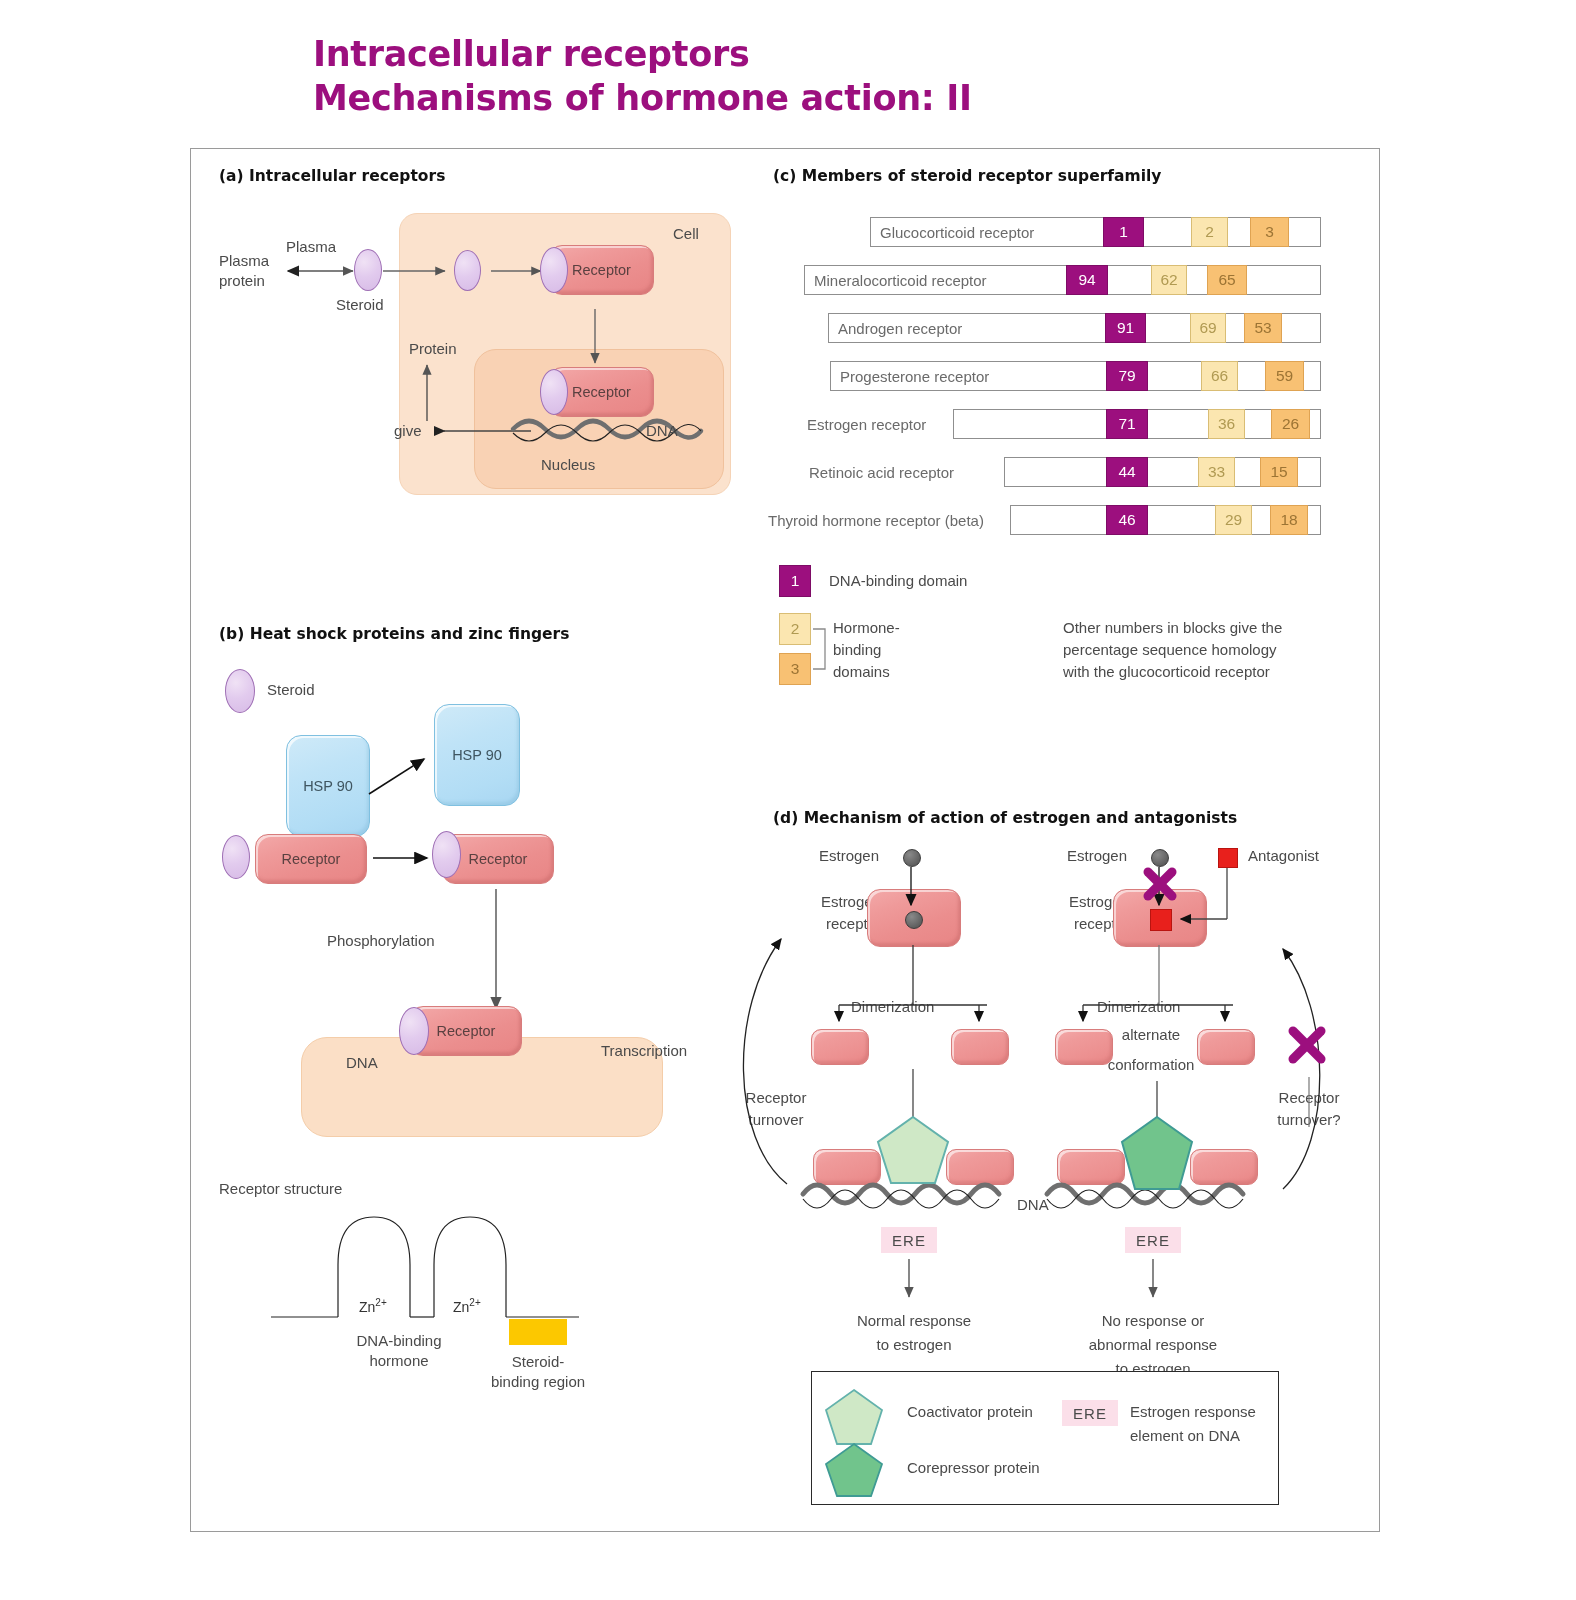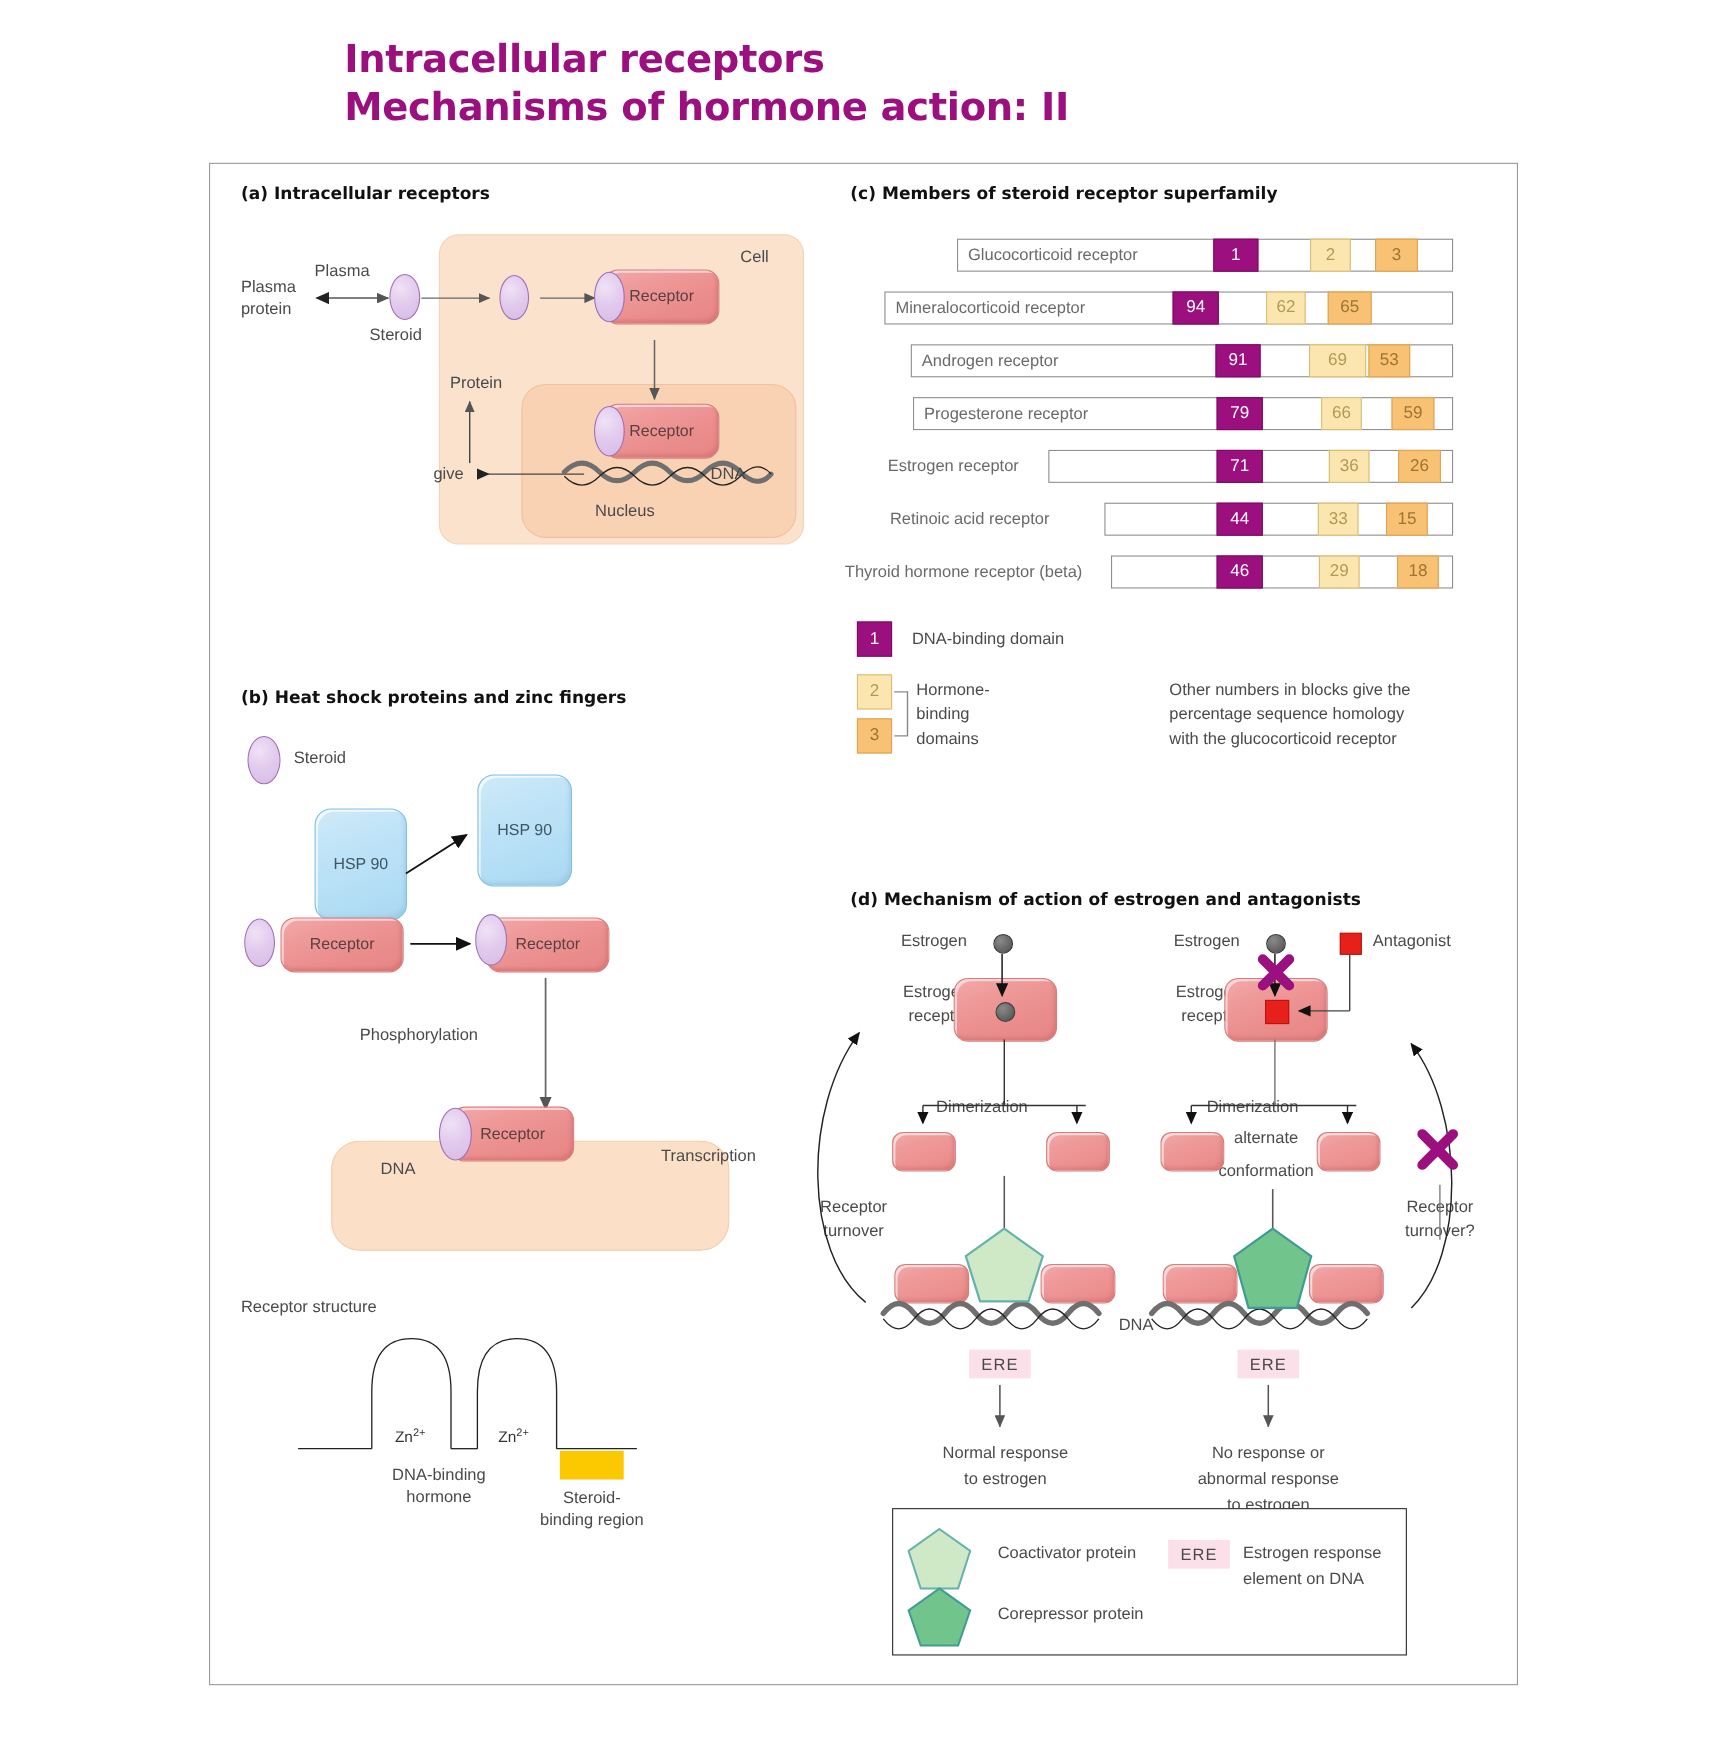--- a/index.html
+++ b/index.html
@@ -203,21 +203,21 @@
   <div class="barrow" style="left:613px;top:116px;width:517px;">
     <span class="name">Mineralocorticoid receptor</span>
     <span class="blk d" style="left:261px;width:42px;">94</span>
     <span class="blk h1" style="left:346px;width:36px;">62</span>
     <span class="blk h2" style="left:402px;width:40px;">65</span>
   </div>
 
   <div class="barrow" style="left:637px;top:164px;width:493px;">
     <span class="name">Androgen receptor</span>
     <span class="blk d" style="left:276px;width:41px;">91</span>
-    <span class="blk h1" style="left:361px;width:52px;">69</span>
+    <span class="blk h1" style="left:361px;width:36px;">69</span>
     <span class="blk h2" style="left:415px;width:38px;">53</span>
   </div>
 
   <div class="barrow" style="left:639px;top:212px;width:491px;">
     <span class="name">Progesterone receptor</span>
     <span class="blk d" style="left:275px;width:42px;">79</span>
     <span class="blk h1" style="left:370px;width:37px;">66</span>
     <span class="blk h2" style="left:434px;width:39px;">59</span>
   </div>
 
@@ -231,21 +231,21 @@
   <div class="barrow" style="left:813px;top:308px;width:317px;">
     <span class="name" style="left:-196px;">Retinoic acid receptor</span>
     <span class="blk d" style="left:101px;width:42px;">44</span>
     <span class="blk h1" style="left:193px;width:37px;">33</span>
     <span class="blk h2" style="left:255px;width:38px;">15</span>
   </div>
 
   <div class="barrow" style="left:819px;top:356px;width:311px;">
     <span class="name" style="left:-243px;">Thyroid hormone receptor (beta)</span>
     <span class="blk d" style="left:95px;width:42px;">46</span>
-    <span class="blk h1" style="left:188px;width:37px;">29</span>
+    <span class="blk h1" style="left:204px;width:37px;">29</span>
     <span class="blk h2" style="left:259px;width:38px;">18</span>
   </div>
 
   <div class="swatch" style="left:588px;top:416px;width:32px;height:32px;background:#9c0f7e;color:#fff;border:1px solid #7e0c66;">1</div>
   <div class="lbl" style="left:638px;top:422px;">DNA-binding domain</div>
 
   <div class="swatch" style="left:588px;top:464px;width:32px;height:32px;background:#fbe6b0;color:#b09a52;border:1.3px solid #d9bd74;">2</div>
   <div class="swatch" style="left:588px;top:504px;width:32px;height:32px;background:#f8c173;color:#9c7434;border:1.3px solid #dfa352;">3</div>
   <svg width="1188" height="1382">
     <path d="M622,480 L634,480 L634,520 L622,520" fill="none" stroke="#8a8a8a" stroke-width="1.3"></path>

